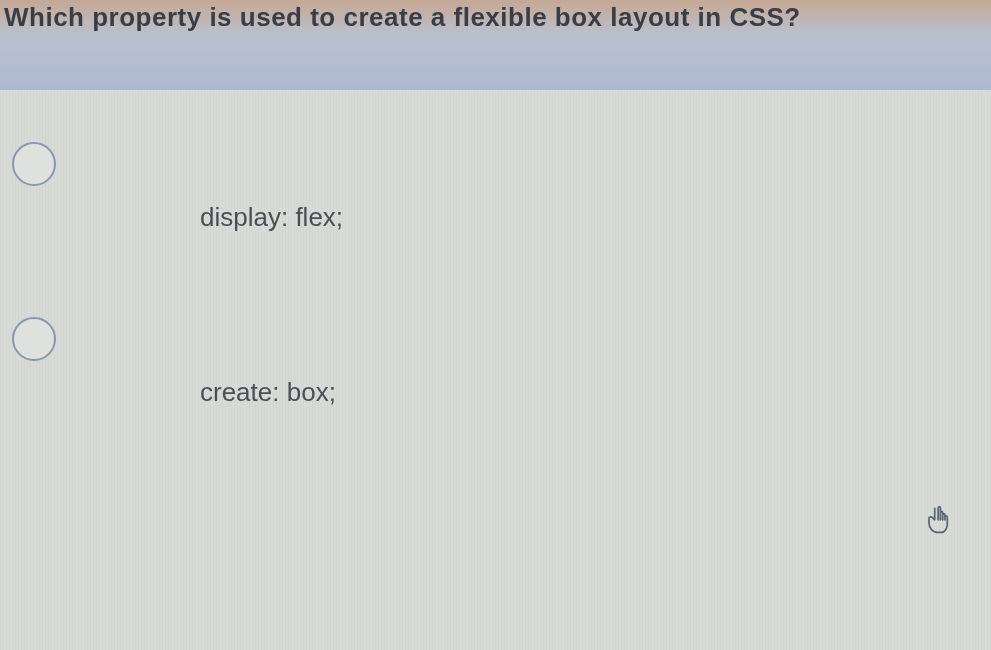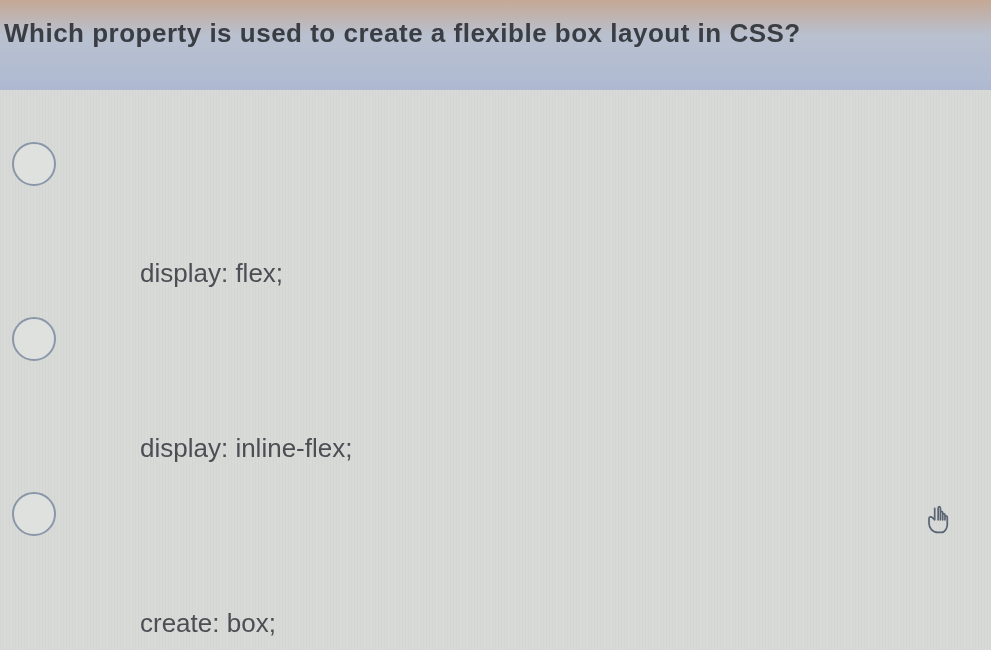--- a/index.html
+++ b/index.html
@@ -7,37 +7,36 @@
       width: 991px;
       height: 650px;
       background: #d8dad8;
       font-family: Arial, Helvetica, sans-serif;
       overflow: hidden;
       position: relative;
       background-image: repeating-linear-gradient(90deg, rgba(0,0,0,0.02) 0px, rgba(0,0,0,0.02) 1px, transparent 1px, transparent 3px);
     }
     .header {
       background: linear-gradient(180deg, #c5a895 0%, #b9c1d0 40%, #aeb9d1 100%);
-      padding: 18px 4px 28px 4px;
+      padding: 2px 4px 28px 4px;
       height: 90px;
     }
     .header-text {
       font-size: 26px;
       font-weight: bold;
       color: #3a3e44;
       letter-spacing: 0.5px;
     }
     .options-area {
       padding-top: 40px;
     }
     .option-row {
       display: flex;
       align-items: flex-start;
       min-height: 175px;
-      flex-direction: column;
     }
     .radio-cell {
       width: 60px;
       padding-left: 12px;
       padding-top: 12px;
     }
     .radio-circle {
       width: 44px;
       height: 44px;
       border: 2px solid #8a97a8;
@@ -69,26 +68,20 @@
 </div>
 
 <div class="options-area">
   <div class="option-row">
     <div class="radio-cell">
       <div class="radio-circle"></div>
     </div>
     <div class="option-label">display: flex;</div>
   </div>
 
-  <div class="option-row">
-    <div class="radio-cell">
-      <div class="radio-circle"></div>
-    </div>
-    <div class="option-label">display: inline-flex;</div>
-  </div>
 
   <div class="option-row">
     <div class="radio-cell">
       <div class="radio-circle"></div>
     </div>
     <div class="option-label">create: box;</div>
   </div>
 </div>
 
 <svg class="cursor-pointer-icon" viewBox="0 0 24 28" fill="none" stroke="currentColor" stroke-width="1.5">

